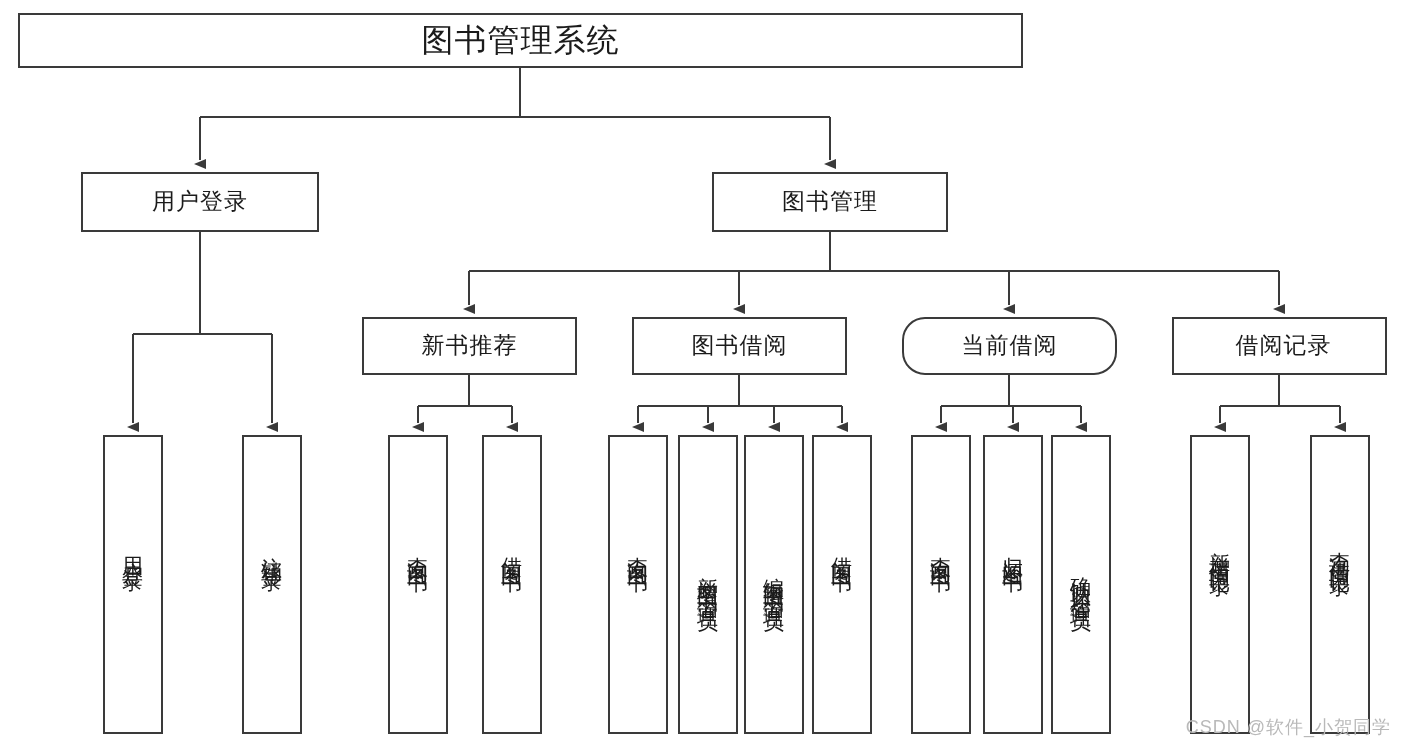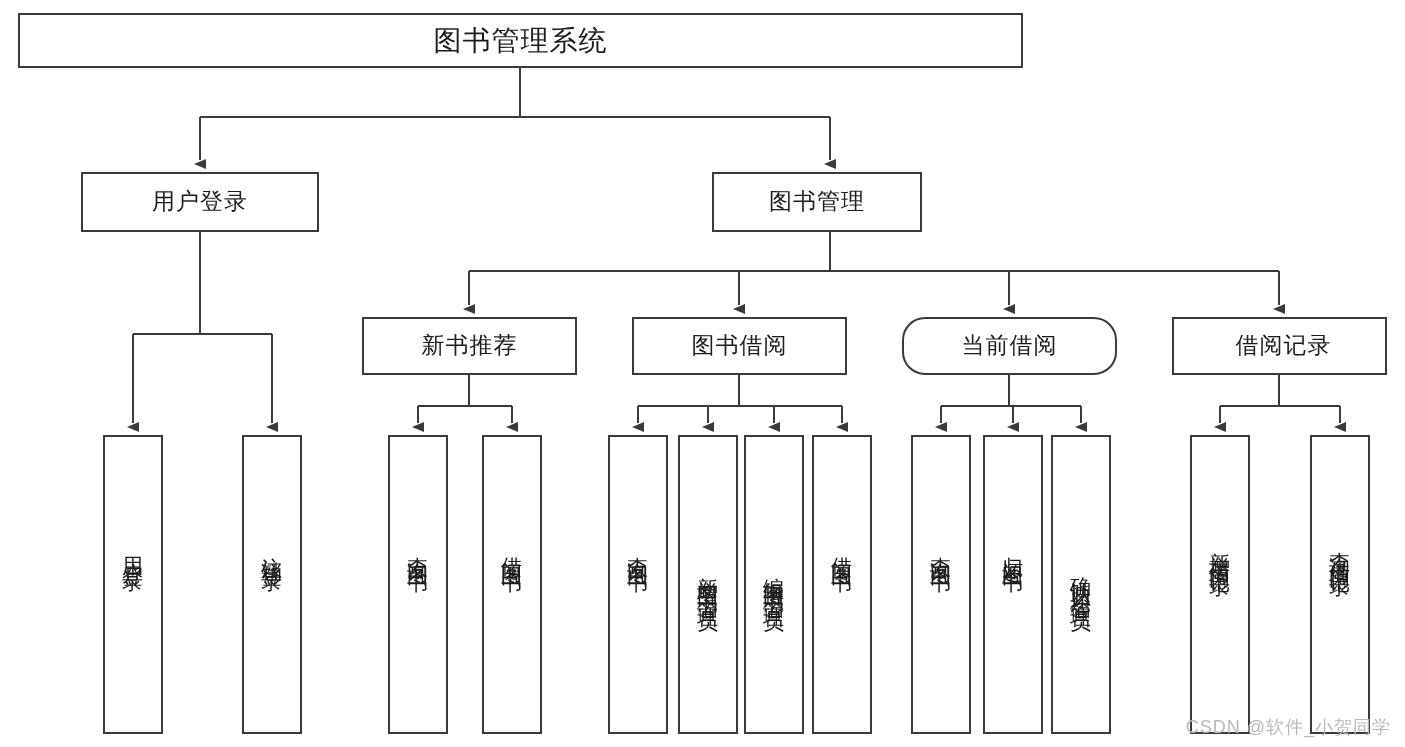--- a/index.html
+++ b/index.html
@@ -36,21 +36,21 @@
     justify-content: center;
     color: #1b1b1b;
   }
   .node.horiz {
     font-size: 23px;
     letter-spacing: 1px;
     line-height: 1.2;
     white-space: nowrap;
   }
   .node.root {
-    font-size: 28px;
+    font-size: 32px;
   }
   .node.leaf {
     font-size: 21px;
     padding: 10px 0;
     align-items: flex-start;
     justify-content: center;
   }
   .vtext {
     writing-mode: vertical-rl;
     text-orientation: upright;
@@ -133,21 +133,21 @@
     </g>
   </svg>
 
   <div class="node horiz root" style="left:18px; top:13px; width:1005px; height:55px;">
     <span>图书管理系统</span>
   </div>
 
   <div class="node horiz" style="left:81px; top:172px; width:238px; height:60px;">
     <span>用户登录</span>
   </div>
-  <div class="node horiz" style="left:712px; top:172px; width:210px; height:60px;">
+  <div class="node horiz" style="left:712px; top:172px; width:236px; height:60px;">
     <span>图书管理</span>
   </div>
 
   <div class="node horiz" style="left:362px; top:317px; width:215px; height:58px;">
     <span>新书推荐</span>
   </div>
   <div class="node horiz" style="left:632px; top:317px; width:215px; height:58px;">
     <span>图书借阅</span>
   </div>
   <div class="node horiz" style="left:902px; top:317px; width:215px; height:58px;border-radius:23px;">

